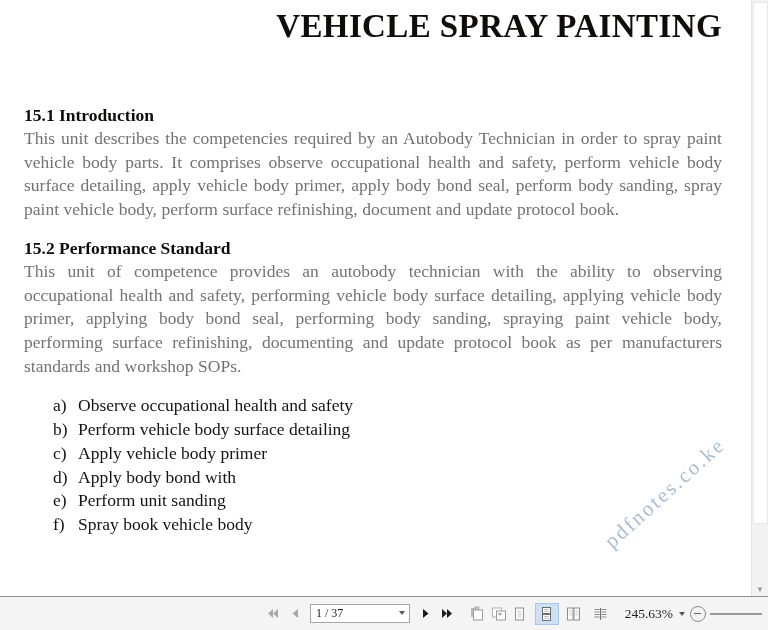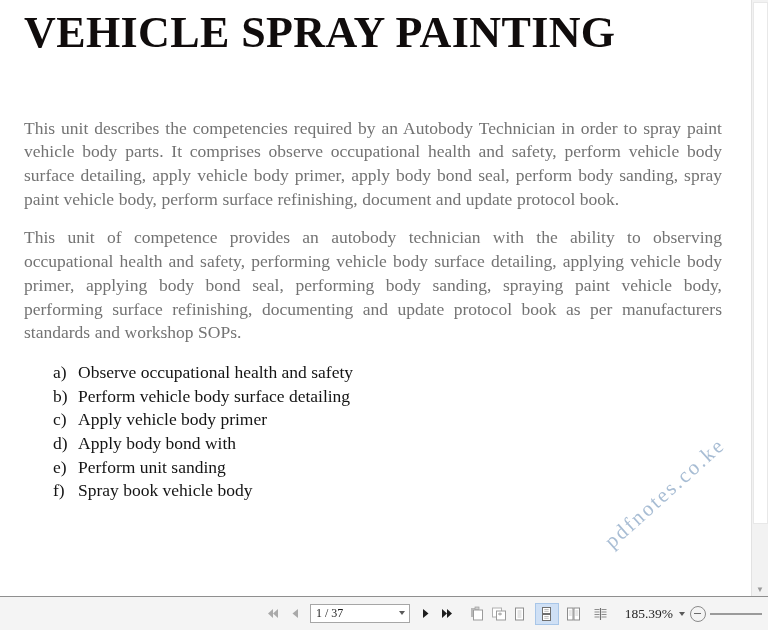--- a/index.html
+++ b/index.html
@@ -27,24 +27,24 @@
 
   #doc {
     position: absolute;
     left: 24px;
     top: 0;
     width: 698px;
     color: #141414;
   }
 
   .doc-title {
-    text-align: left;
+    text-align: right;
     font-family: "Liberation Serif", serif;
     font-weight: bold;
-    font-size: 44px;
+    font-size: 33px;
     letter-spacing: 0.4px;
     margin: 4px 0 0 0;
     padding-top: 4px;
     line-height: 1.15;
     color: #100c0c;
   }
 
   .h-sec {
     font-family: "Liberation Serif", serif;
     font-weight: bold;
@@ -283,25 +283,27 @@
 <body>
 
 <div id="page">
 
   <div id="doc">
 
     <h1 class="doc-title">VEHICLE SPRAY PAINTING</h1>
 
     <div class="gap-intro"></div>
 
+    <h2 class="h-sec">15.1 Introduction</h2>
 
     <p class="para">This unit describes the competencies required by an Autobody Technician in order to spray paint vehicle body parts. It comprises observe occupational health and safety, perform vehicle body surface detailing, apply vehicle body primer, apply body bond seal, perform body sanding, spray paint vehicle body, perform surface refinishing, document and update protocol book.</p>
 
     <div class="gap-after-p1"></div>
 
+    <h2 class="h-sec">15.2 Performance Standard</h2>
 
     <p class="para">This unit of competence provides an  autobody technician with the ability to observing occupational health and safety, performing vehicle body surface detailing, applying vehicle body primer, applying body bond seal, performing body sanding, spraying paint vehicle body, performing surface refinishing, documenting and update protocol book as per manufacturers standards and workshop SOPs.</p>
 
     <div class="gap-after-p2"></div>
 
 
 
     <ul class="outcome-list">
       <li>
         <span class="marker">a)</span>
@@ -424,21 +426,21 @@
 
       <div class="vm-btn">
         <svg width="15" height="14" viewBox="0 0 15 14">
           <path d="M7.5 1 v12" stroke="#6f6f6f" stroke-width="1.1"></path>
           <path d="M1.5 2.5 h5 M1.5 5 h5 M1.5 7.5 h5 M1.5 10 h5" stroke="#8d8d8d" stroke-width="1"></path>
           <path d="M8.5 2.5 h5 M8.5 5 h5 M8.5 7.5 h5 M8.5 10 h5" stroke="#8d8d8d" stroke-width="1"></path>
         </svg>
       </div>
     </div>
 
-    <span class="zoomlabel">185.39%</span>
+    <span class="zoomlabel">245.63%</span>
 
     <span class="zoomcaret"></span>
 
     <span class="circle-btn">
       <span class="bar-h"></span>
     </span>
 
     <span class="slider-track"></span>
 
   </div>

